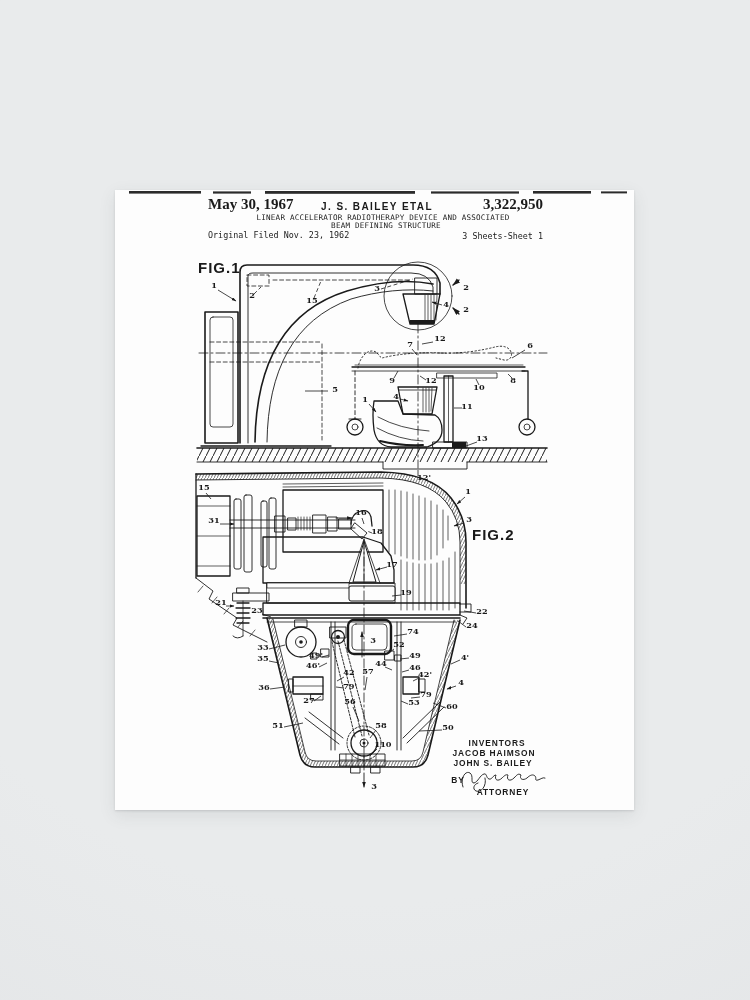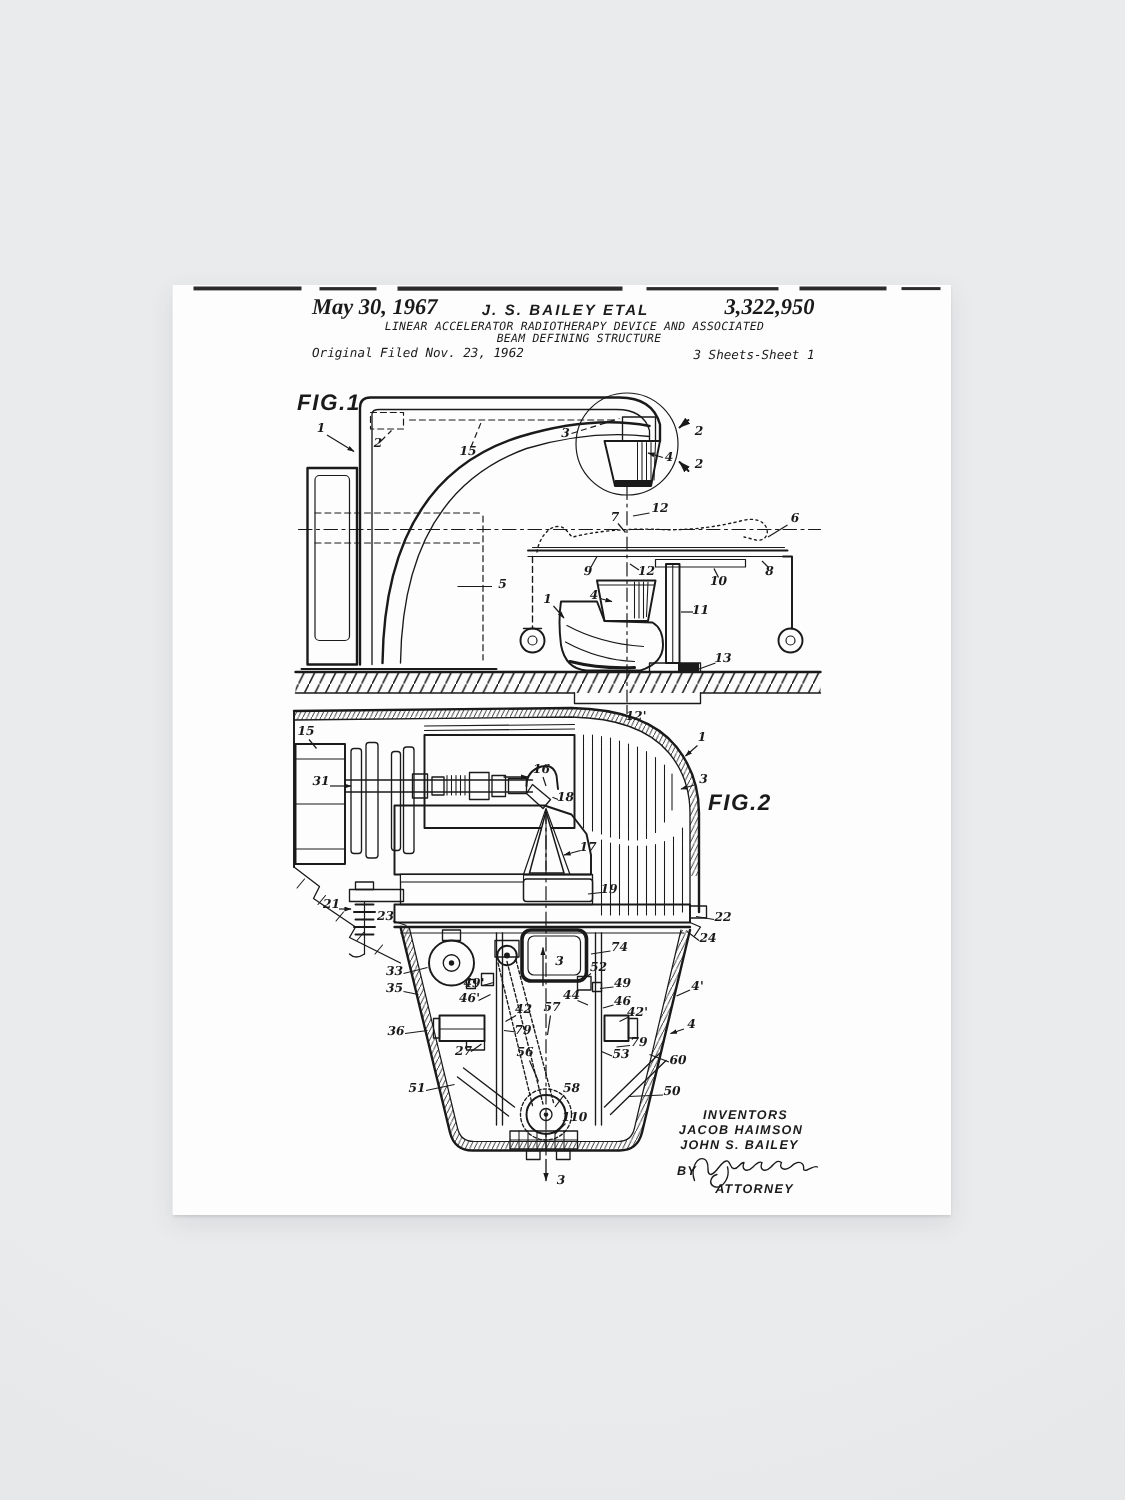--- a/index.html
+++ b/index.html
@@ -1,18 +1,18 @@
 <!DOCTYPE html>
 <html style="--wall: #e9ebec; --paper: #fdfdfd; --ink: #1a1a1a;"><head>
 <meta charset="utf-8">
 <style>
   :root{ --wall:#e9ebec; --paper:#fdfdfd; --ink:#1a1a1a; }
   html,body{margin:0;padding:0;background:#e9ebec;}
   .scene{position:relative;width:750px;height:1000px;overflow:hidden;
-         background:radial-gradient(130% 95% at 50% 38%, var(--wall) 55%, #e1e3e5 100%);font-style:italic;}
+         background:radial-gradient(130% 95% at 50% 38%, var(--wall) 55%, #e1e3e5 100%);}
   .paper{position:absolute;left:115px;top:190px;width:519px;height:620px;background:var(--paper);
          box-shadow:0 1px 2px rgba(60,65,70,.16), 0 5px 16px rgba(60,65,70,.10);}
   svg{display:block;width:519px;height:620px;}
   .ink{stroke:var(--ink);fill:none;stroke-width:1.1;stroke-linecap:round;stroke-linejoin:round;}
   .s07{stroke-width:.7}.s08{stroke-width:.8}.s09{stroke-width:.9}.s13{stroke-width:1.3}
   .s16{stroke-width:1.6}.s2{stroke-width:2}.s24{stroke-width:2.4}
   .d{stroke-dasharray:4 2.6}.dd{stroke-dasharray:9 3 2 3}.dot{stroke-dasharray:1.4 2.3}
   .chain{stroke-dasharray:2.2 1.5}
   text{fill:var(--ink);stroke:none;}
   .tw{font-family:"DejaVu Sans Mono",monospace;font-size:7.6px;letter-spacing:.2px;}

